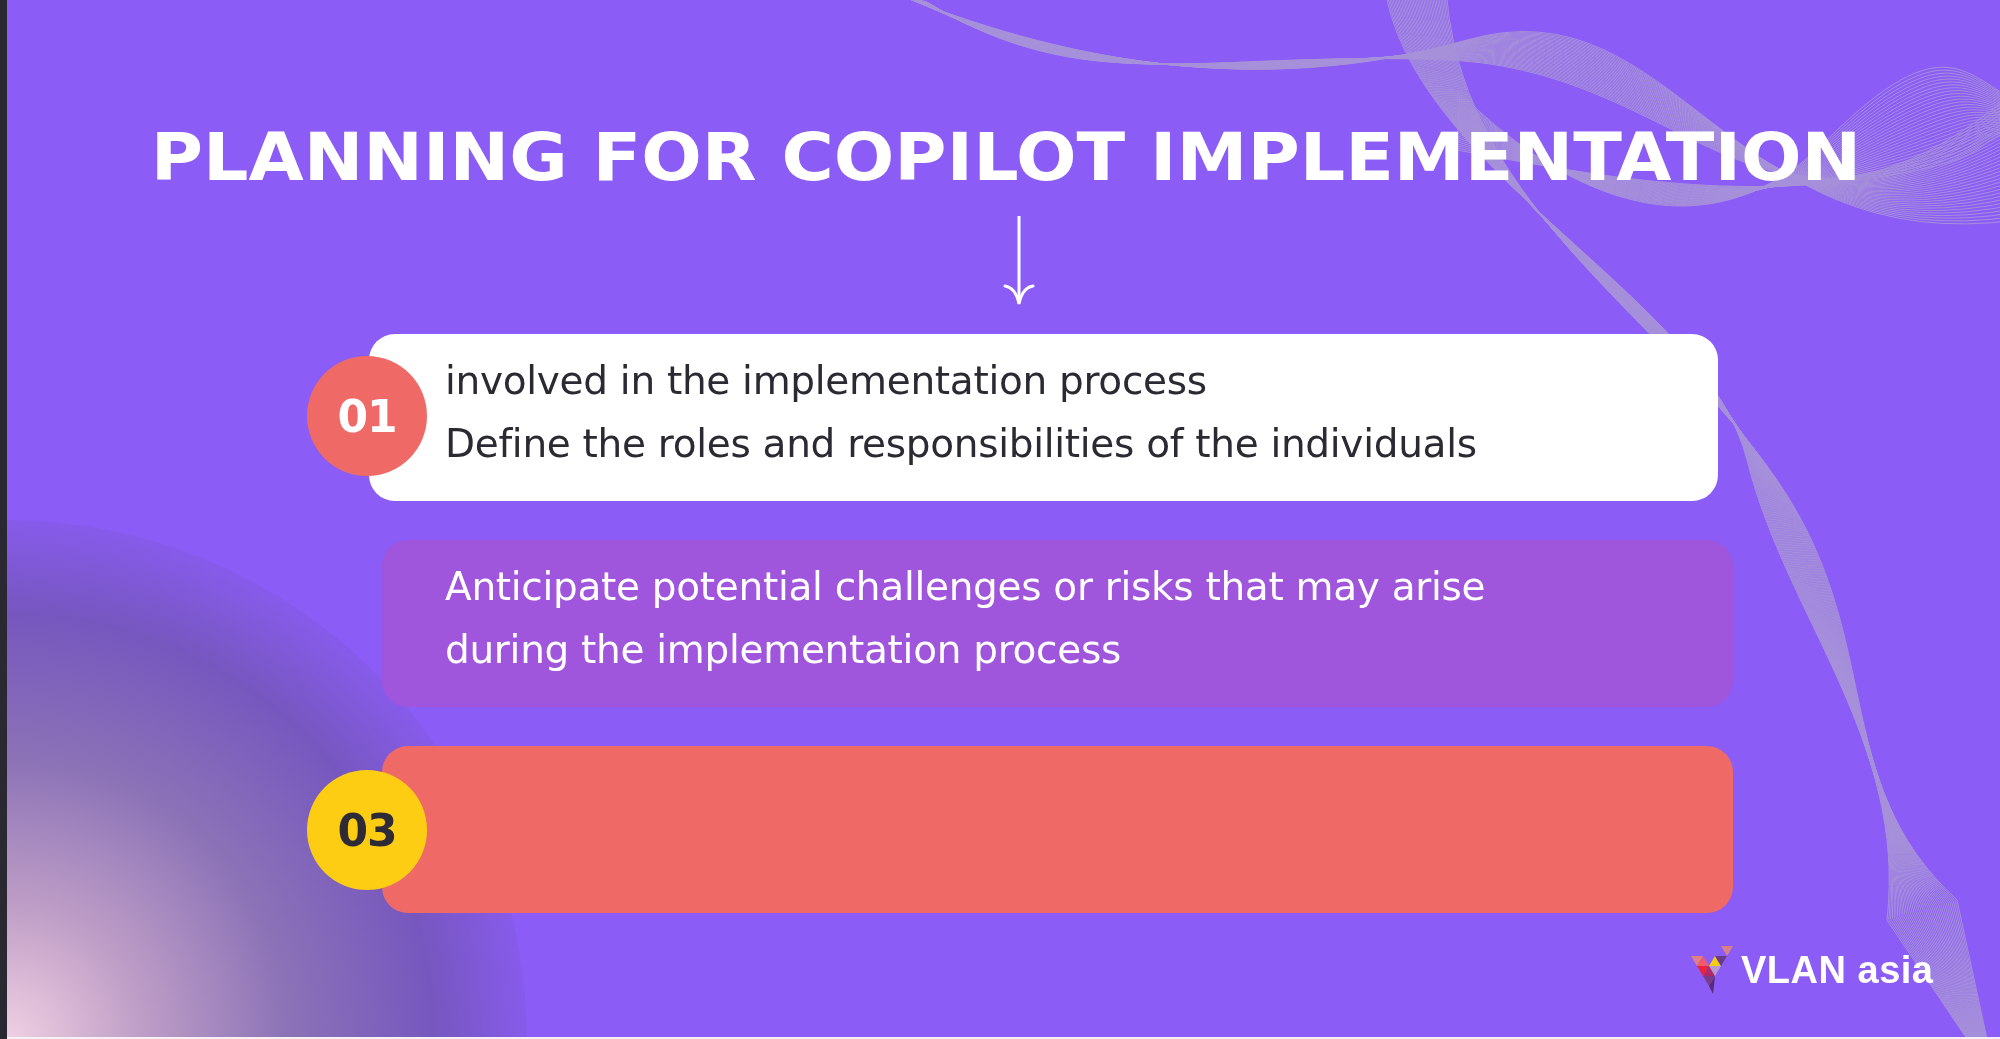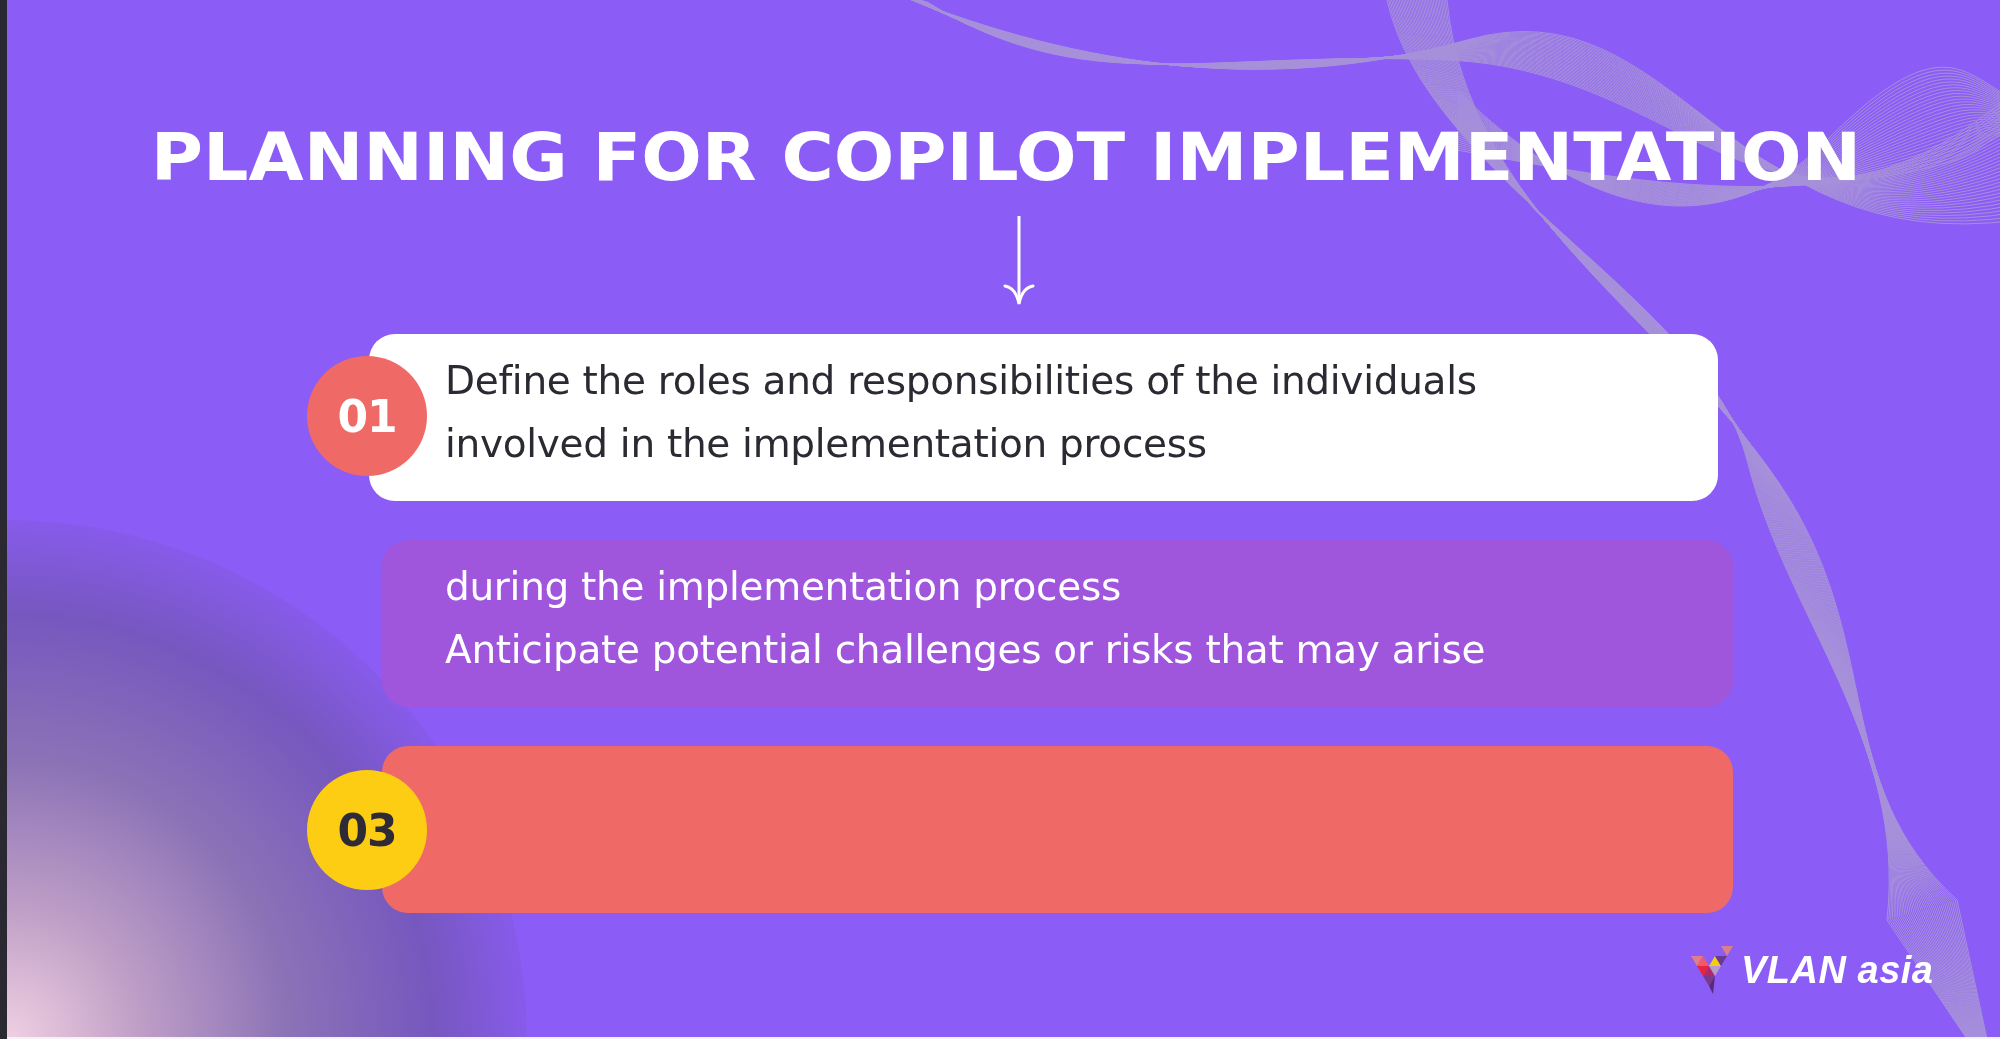--- a/index.html
+++ b/index.html
@@ -11,21 +11,21 @@
   .waves { position: absolute; left: 0; top: 0; width: 2000px; height: 1039px; pointer-events: none; }
   .title { position: absolute; left: 0; width: 2000px; top: 118px; text-align: center; color: #ffffff;
     font-family: "DejaVu Sans", sans-serif; font-weight: bold; font-size: 66px; letter-spacing: 0px; line-height: 80px;
     transform: scaleX(1.08); transform-origin: 1012px 0; z-index: 3; }
   .arrow { position: absolute; left: 992px; top: 214px; width: 40px; height: 92px; z-index: 3; }
   .card { position: absolute; height: 167px; border-radius: 26px; z-index: 2; }
   .card-text { position: absolute; left: 438px; font-family: "DejaVu Sans", sans-serif; font-size: 39px; line-height: 63px; z-index: 4; white-space: nowrap; letter-spacing: -0.3px; }
   .card-text div { height: 63px; }
   .badge { position: absolute; width: 120px; height: 120px; border-radius: 50%; z-index: 4;
     display: flex; align-items: center; justify-content: center; font-family: "DejaVu Sans", sans-serif; font-weight: bold; font-size: 44px; letter-spacing: -1px; }
-  .logo { position: absolute; left: 1684px; top: 946px; height: 48px; display: flex; align-items: center; z-index: 4; font-style: italic; }
+  .logo { position: absolute; left: 1684px; top: 946px; height: 48px; display: flex; align-items: center; z-index: 4; }
   .logo-mark { width: 44px; height: 48px; margin-right: 6px; }
   .logo-text { color: #ffffff; font-family: "Liberation Sans", sans-serif; font-weight: bold; font-size: 38px; letter-spacing: 0.5px; }
 </style>
 </head>
 <body>
 
 <div class="canvas">
   <div class="glow"></div>
 
   <svg class="waves" viewBox="0 0 2000 1039" xmlns="http://www.w3.org/2000/svg">
@@ -142,28 +142,28 @@
   <svg class="arrow" viewBox="0 0 40 92" xmlns="http://www.w3.org/2000/svg">
     <line x1="20" y1="2" x2="20" y2="88" stroke="#ffffff" stroke-width="3"></line>
     <path d="M6 72 Q17 74 20 90 Q23 74 34 72" fill="none" stroke="#ffffff" stroke-width="3" stroke-linecap="round"></path>
   </svg>
 
   <div class="card" style="left:362px; top:334px; width:1349px; background:#ffffff;"></div>
   <div class="badge" style="left:300px; top:356px; background:#ef6a67; color:#ffffff;">
     <span>01</span>
   </div>
   <div class="card-text" style="top:349px; color:#2b2a33;">
+    <div>involved in the implementation process</div>
     <div>Define the roles and responsibilities of the individuals</div>
-    <div>involved in the implementation process</div>
   </div>
 
   <div class="card" style="left:375px; top:540px; width:1351px; background:#9f55dc;"></div>
   <div class="card-text" style="top:555px; color:#ffffff;">
+    <div>Anticipate potential challenges or risks that may arise</div>
     <div>during the implementation process</div>
-    <div>Anticipate potential challenges or risks that may arise</div>
   </div>
 
   <div class="card" style="left:375px; top:746px; width:1351px; background:#ef6a67;"></div>
   <div class="badge" style="left:300px; top:770px; background:#fdcd14; color:#2e2b36;">
     <span>03</span>
   </div>
 
   <div class="logo">
     <svg class="logo-mark" viewBox="0 0 44 48" xmlns="http://www.w3.org/2000/svg">
       <polygon points="0,10 12,10 6,20" fill="#e07e8c"></polygon>

